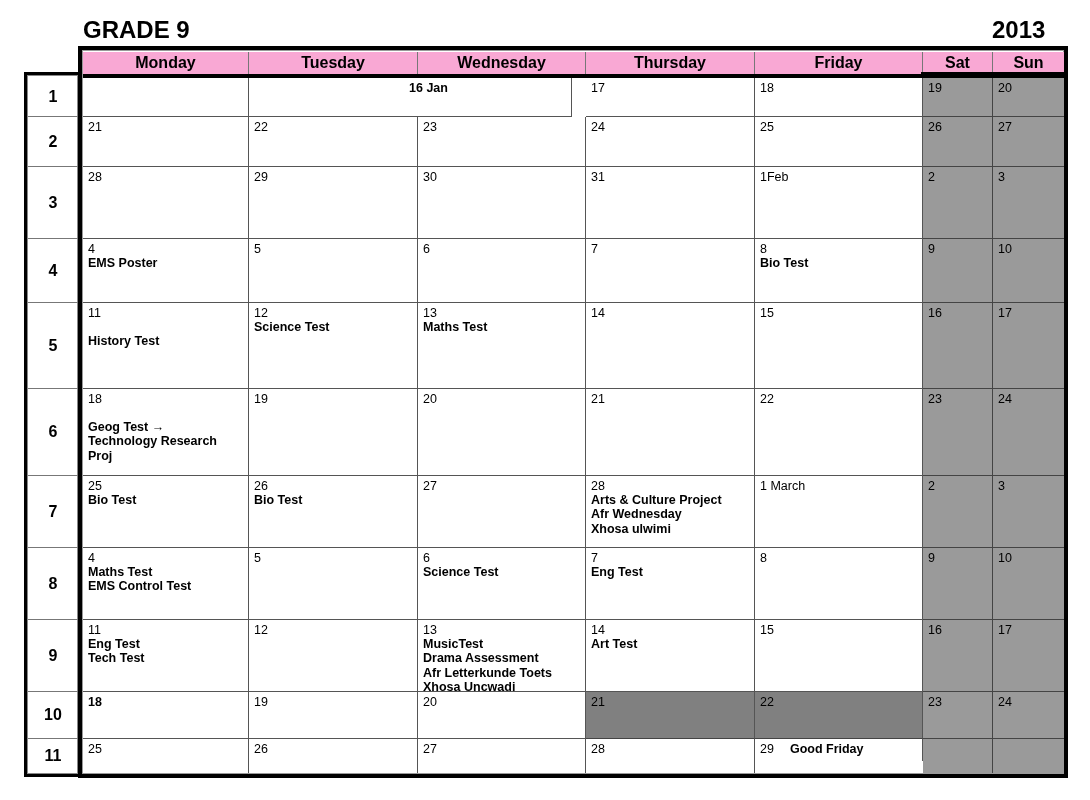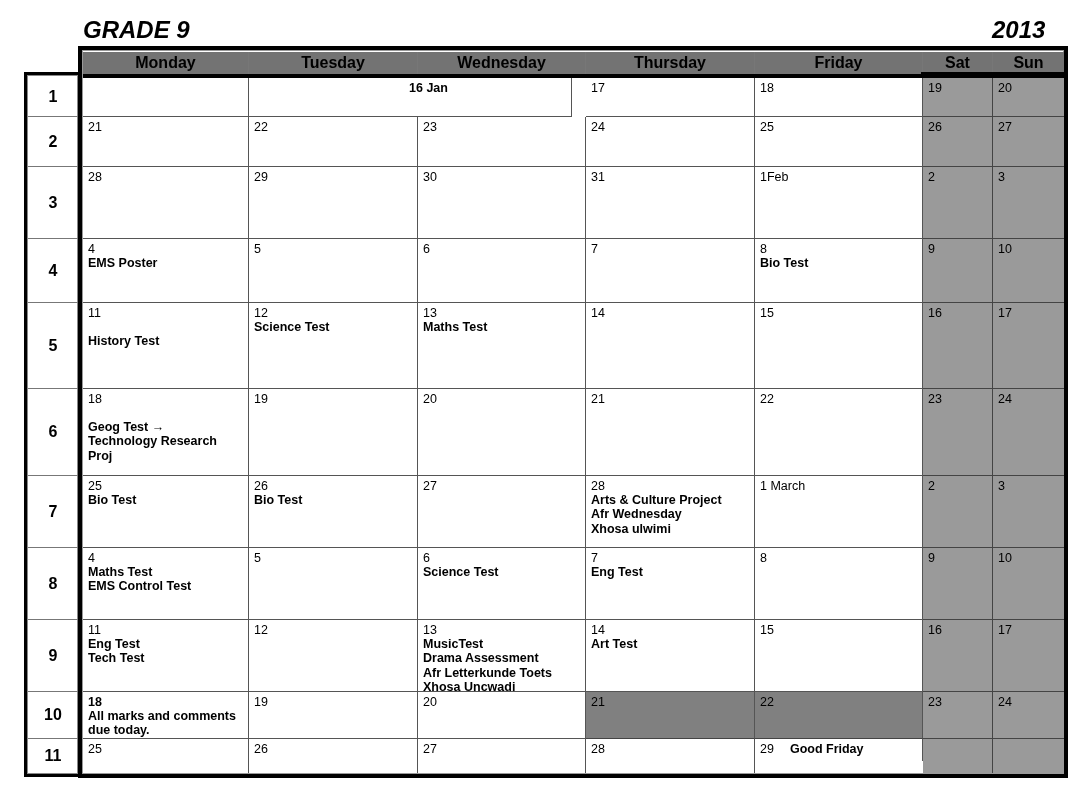--- a/index.html
+++ b/index.html
@@ -1,26 +1,26 @@
 <!DOCTYPE html>
 <html><head>
 <meta charset="utf-8">
 <style>
   html, body { margin:0; padding:0; background:#ffffff; }
   body { width:1090px; height:800px; position:relative; overflow:hidden;
          font-family:"Liberation Sans", sans-serif; color:#000; }
-  .title-bar { position:absolute; top:14px; left:0; width:1090px; height:32px;font-style:italic; }
+  .title-bar { position:absolute; top:14px; left:0; width:1090px; height:32px; }
   .title-bar span { position:absolute; top:0; font-weight:bold; font-size:24px; line-height:32px; white-space:nowrap; }
   
   .week-frame { position:absolute; left:24px; top:72px; width:57px; height:705px;
                 border:3px solid #000; box-sizing:border-box; box-shadow: inset 0 0 0 1px #888; }
   .grid-frame { position:absolute; left:78px; top:46px; width:990px; height:732px;
                 border:4px solid #000; box-sizing:border-box; box-shadow: inset 0 0 0 1px #999; }
   .hdr { position:absolute; top:52px; height:22px; font-weight:bold; font-size:16px; line-height:22px;
-         text-align:center; box-sizing:border-box; border-right:1px solid #777; background:#737373; }
+         text-align:center; box-sizing:border-box; border-right:1px solid #777; background:#f9a8d4; }
   .hdr-sep { position:absolute; top:74px; left:83px; width:981px; height:4px; background:#000; }
   .hdr-sep2 { position:absolute; top:72px; left:921px; width:143px; height:6px; background:#000; }
   .cell { position:absolute; box-sizing:border-box; border-right:1px solid #555; border-bottom:1px solid #555;
           font-size:12.5px; line-height:14.2px; padding:3px 5px; overflow:hidden; background:#fff; }
   .cell.weekend { background:#9a9a9a; border-right:1px solid #444; border-bottom:1px solid #444; }
   .cell.holiday { background:#808080; border-bottom:1px solid #444; }
   .cell .date { display:block; }
   .cell .ev { display:block;font-weight:bold; }
   .cell.bold { font-weight:bold; }
   .wk { position:absolute; left:28px; width:50px; box-sizing:border-box; border-bottom:1px solid #777;
@@ -274,21 +274,20 @@
       <span class="date">15</span>
     </div>
     <div class="cell weekend" style="left: 923px; top: 620px; width: 70px; height: 72px;">
       <span class="date">16</span>
     </div>
     <div class="cell weekend" style="left: 993px; top: 620px; width: 71px; height: 72px; border-right: none;">
       <span class="date">17</span>
     </div>
     <div class="cell bold" style="left: 83px; top: 692px; width: 166px; height: 47px;">
       <span class="date">18</span>
-      <span class="ev">All marks and comments due today.</span>
     </div>
     <div class="cell" style="left: 249px; top: 692px; width: 169px; height: 47px;">
       <span class="date">19</span>
     </div>
     <div class="cell" style="left: 418px; top: 692px; width: 168px; height: 47px;">
       <span class="date">20</span>
     </div>
     <div class="cell holiday" style="left: 586px; top: 692px; width: 169px; height: 47px;">
       <span class="date">21</span>
     </div>

